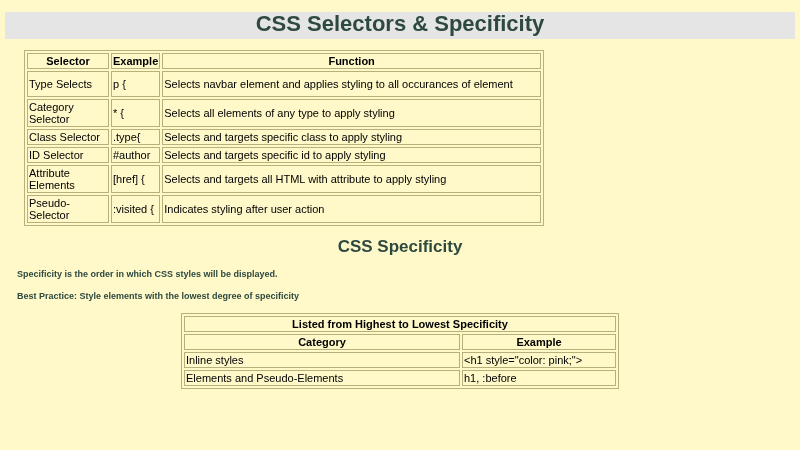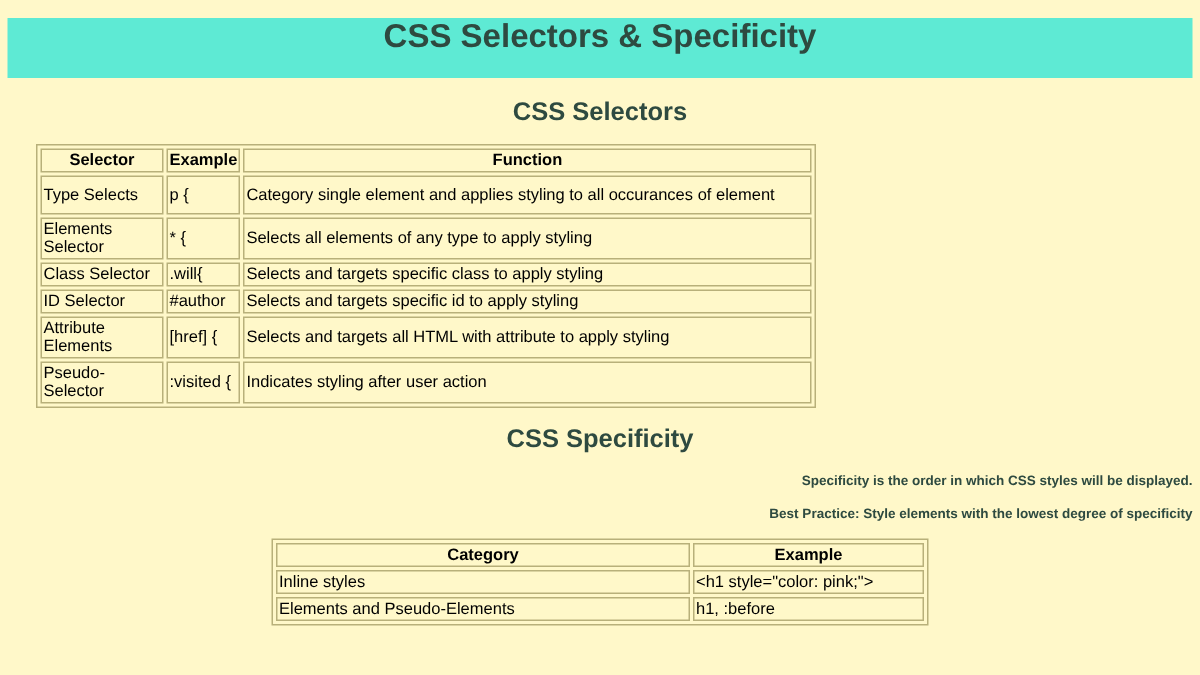--- a/index.html
+++ b/index.html
@@ -4,42 +4,42 @@
 <style>
   html, body { margin: 0; padding: 0; }
   body {
     width: 800px; height: 450px; overflow: hidden;
     background: #fff8c9;
     font-family: "Liberation Sans", sans-serif;
     color: #000;
   }
   .page { padding: 12px 5px 0 5px; }
   .main-title {
-    background: #5eead4;
+    background: #e5e5e5;
     color: #2e4a40;
     text-align: center;
     font-size: 22px;
     font-weight: bold;
     margin: 0;
-    height: 40px;
+    height: 27px;
     line-height: 24px;
   }
   .section-title {
     color: #2e4a40;
     text-align: center;
     font-size: 17px;
     font-weight: bold;
     margin: 0;
   }
   .note {
     color: #2e4a40;
-    text-align: right;
+    text-align: left;
     font-size: 9px;
     font-weight: bold;
-    margin: 0;
+    margin: 12px;
   }
   table.grid {
     border-collapse: separate;
     border-spacing: 2px;
     border: 1px solid #b8b07a;
     margin: 0 auto;
     font-size: 11px;
   }
   table.grid td, table.grid th {
     border: 1px solid #b8b07a;
@@ -48,42 +48,41 @@
     text-align: left;
   }
   table.grid th { text-align: center; font-weight: bold; font-size: 11px; }
 </style>
 </head>
 <body>
 
 <div class="page">
   <h1 class="main-title">CSS Selectors &amp; Specificity</h1>
 
-  <h2 class="section-title" style="margin-top:13px;">CSS Selectors</h2>
 
   <table class="grid" style="margin-top:11px; width:520px;margin-left:19px;">
     <tbody>
         <tr>
       <th style="width:78px;">Selector</th>
       <th style="width:40px;">Example</th>
       <th>Function</th>
     </tr>
     <tr style="height:26px;">
       <td>Type Selects</td>
       <td>p {</td>
-      <td>Category single element and applies styling to all occurances of element</td>
+      <td>Selects navbar element and applies styling to all occurances of element</td>
     </tr>
     <tr style="height:26px;">
-      <td>Elements Selector</td>
+      <td>Category Selector</td>
       <td>* {</td>
       <td>Selects all elements of any type to apply styling</td>
     </tr>
     <tr>
       <td>Class Selector</td>
-      <td>.will{</td>
+      <td>.type{</td>
       <td>Selects and targets specific class to apply styling</td>
     </tr>
     <tr>
       <td>ID Selector</td>
       <td>#author</td>
       <td>Selects and targets specific id to apply styling</td>
     </tr>
     <tr>
       <td>Attribute Elements</td>
       <td>[href] {</td>
@@ -97,20 +96,23 @@
   </tbody>
     </table>
 
   <h2 class="section-title" style="margin-top:11px;">CSS Specificity</h2>
 
   <p class="note" style="margin-top:12px;">Specificity is the order in which CSS styles will be displayed.</p>
   <p class="note" style="margin-top:12px;">Best Practice: Style elements with the lowest degree of specificity</p>
 
   <table class="grid" style="margin-top:12px; width:438px;">
     <tbody>
+        <tr>
+      <th colspan="2">Listed from Highest to Lowest Specificity</th>
+    </tr>
     <tr>
       <th style="width:272px;">Category</th>
       <th>Example</th>
     </tr>
     <tr>
       <td>Inline styles</td>
       <td>&lt;h1 style="color: pink;"&gt;</td>
     </tr>
     <tr>
       <td>Elements and Pseudo-Elements</td>

